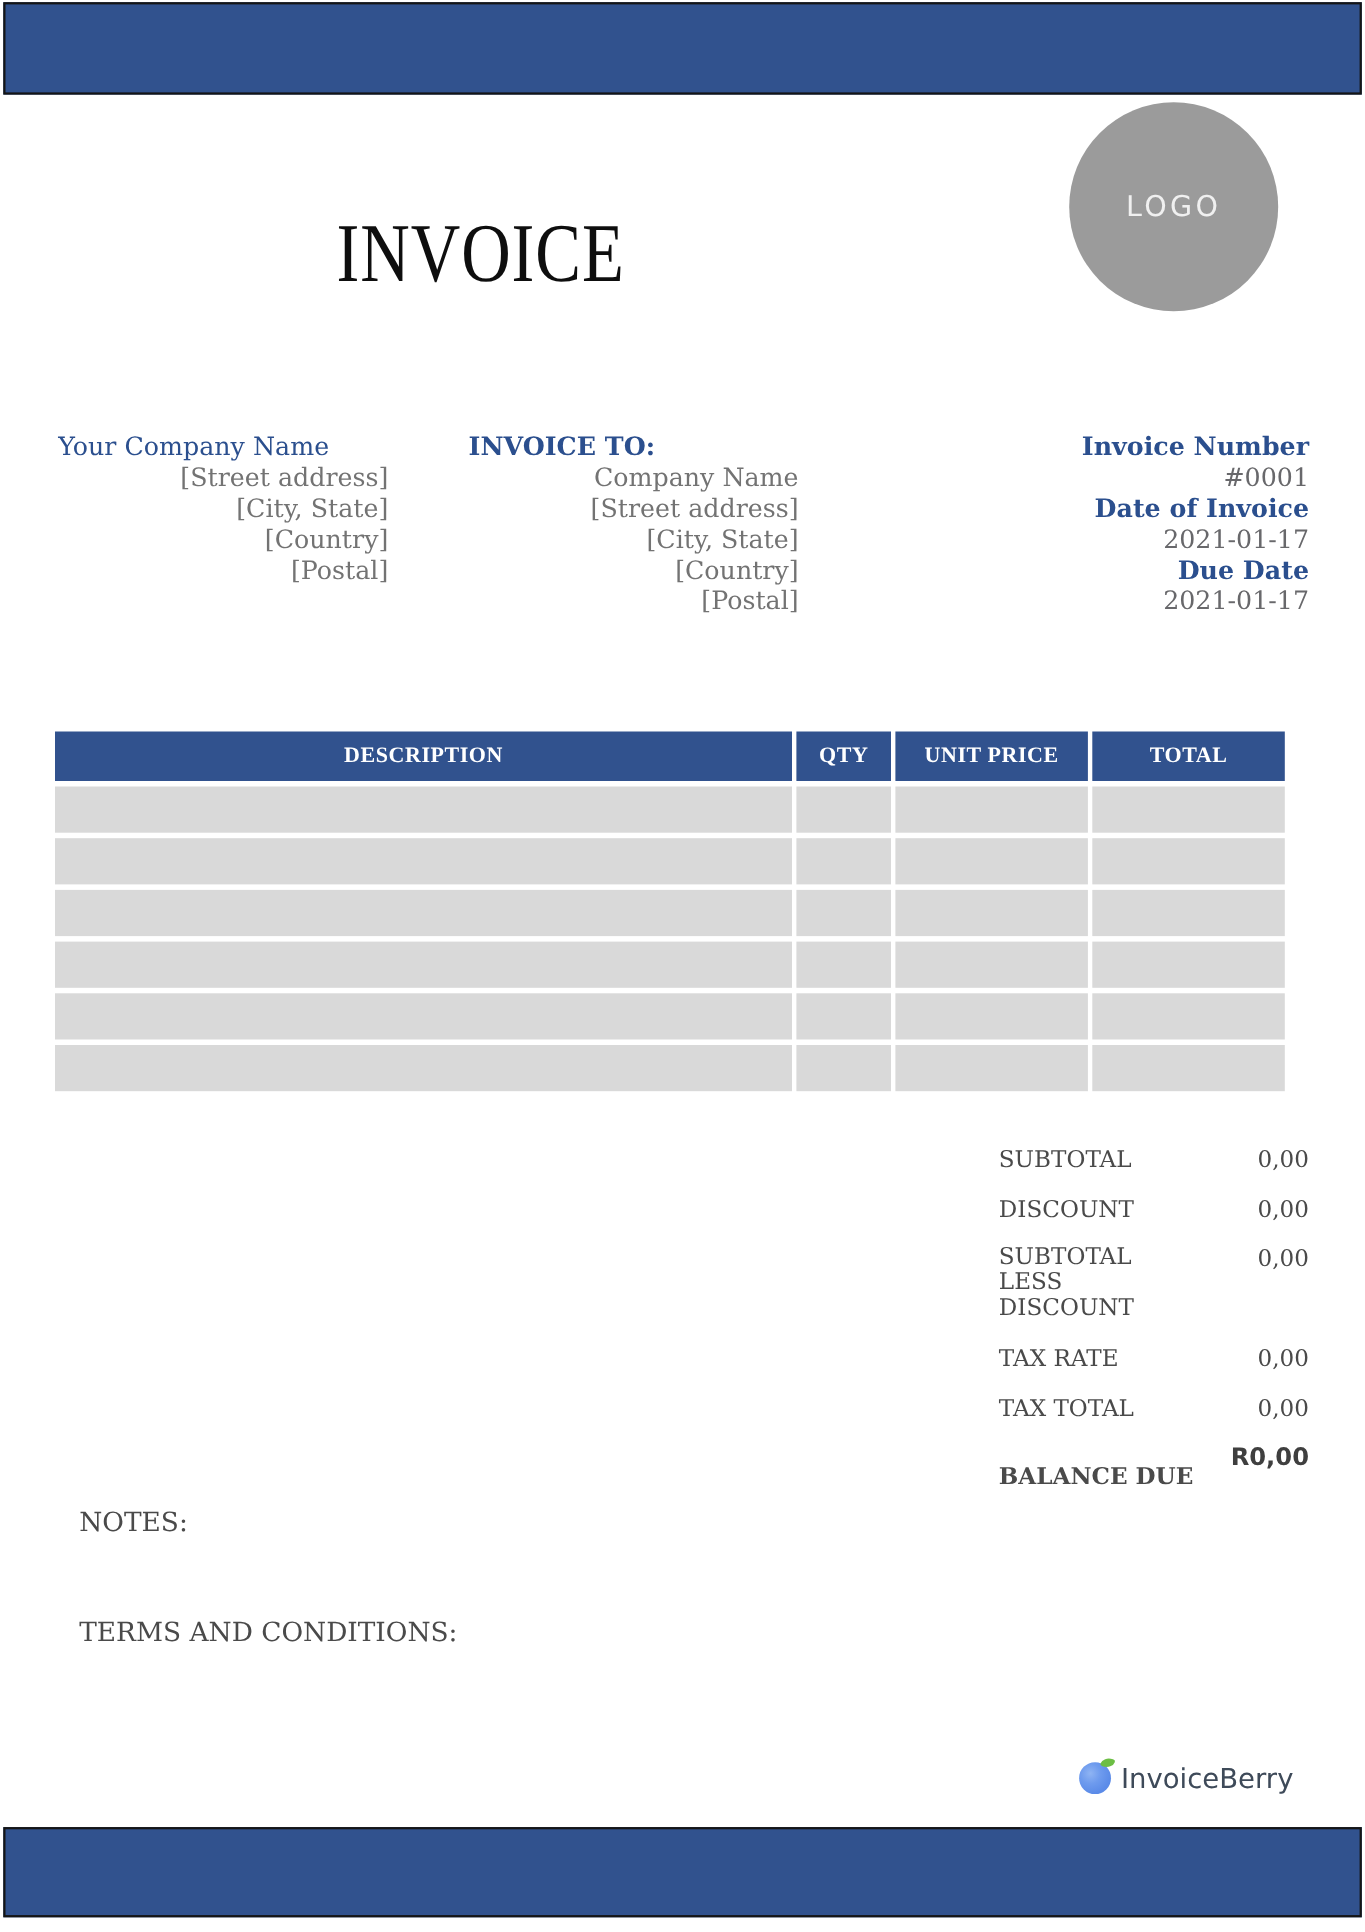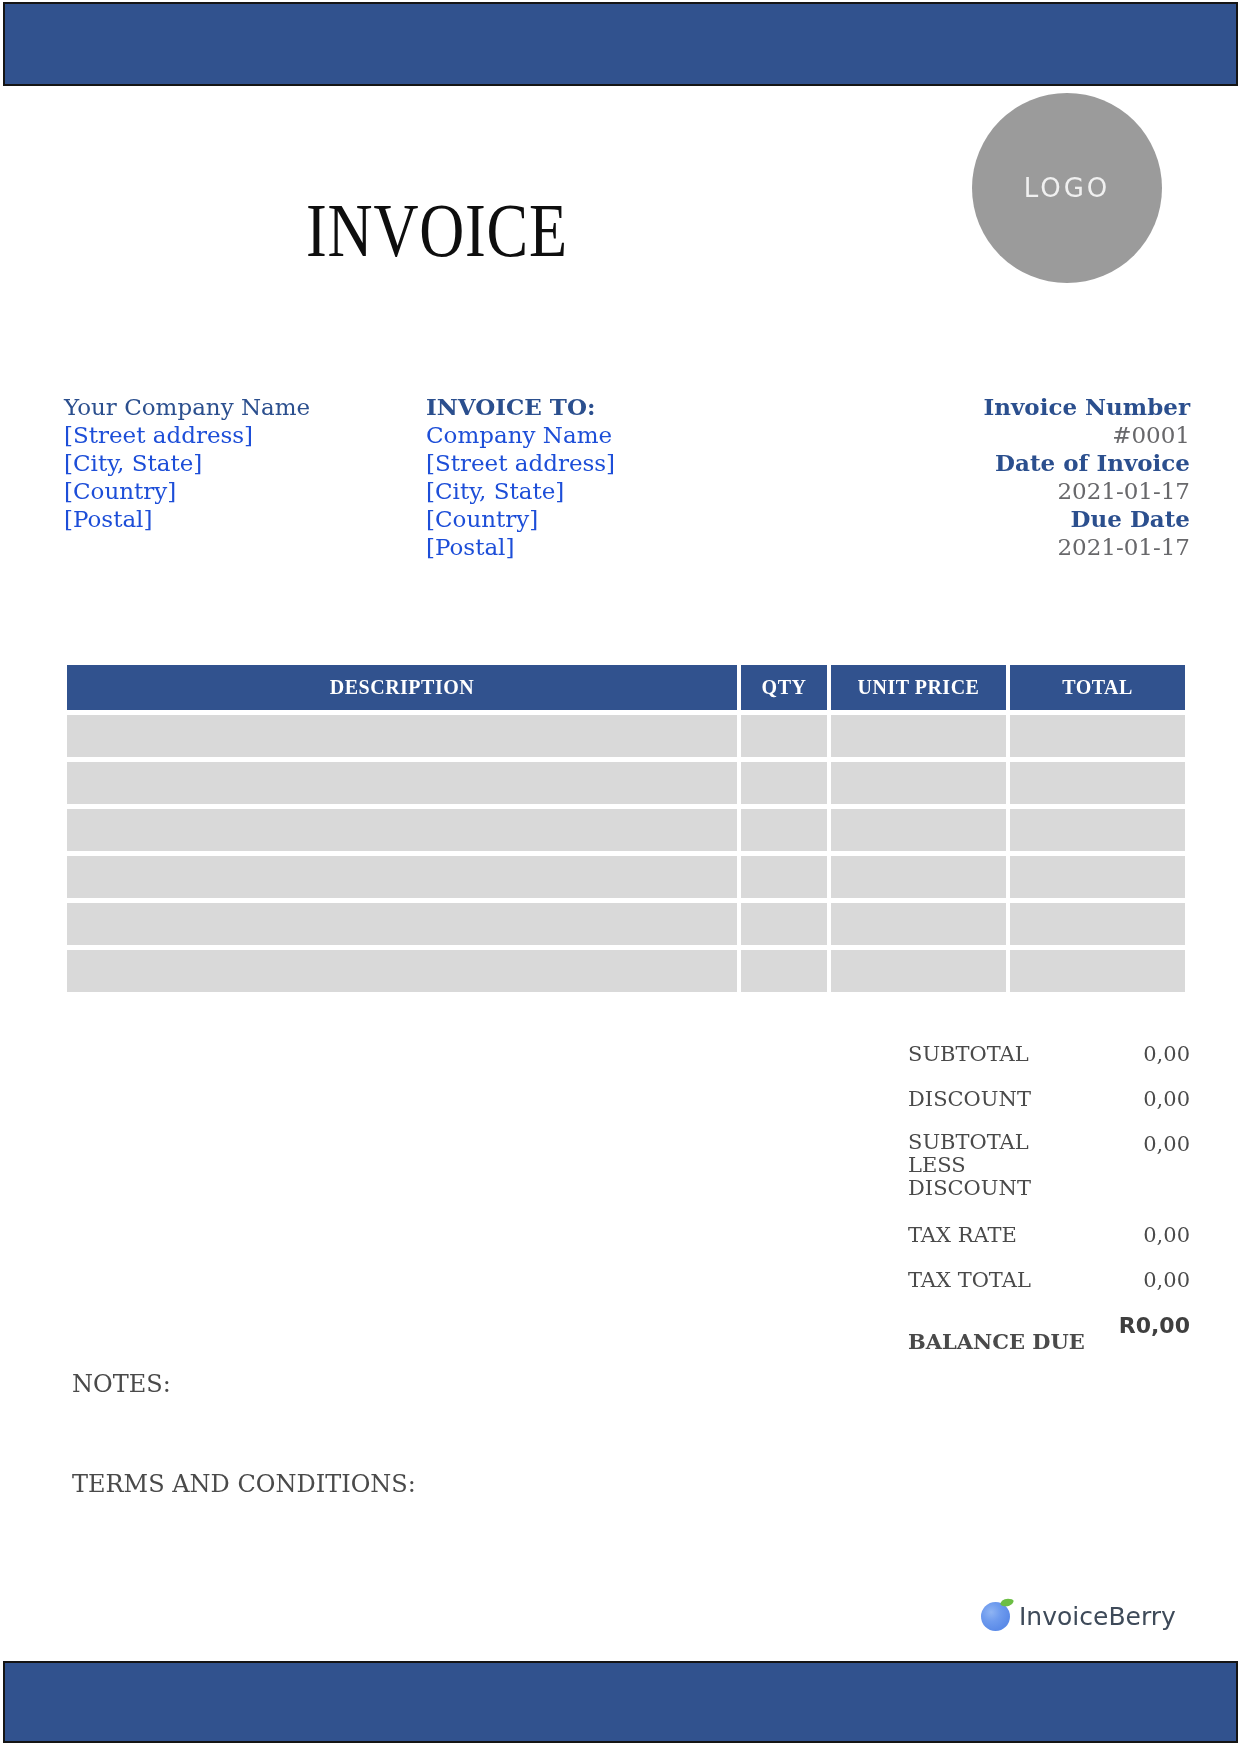--- a/index.html
+++ b/index.html
@@ -38,32 +38,32 @@
     position:absolute; left:972px; top:93px;
     width:190px; height:190px; border-radius:50%;
     background:var(--logo-gray,#9B9B9B);
     display:flex; align-items:center; justify-content:center;
     font-family:"DejaVu Sans", sans-serif;
     font-size:26px; letter-spacing:3px; color:#F0F0F0;
   }
 
   
   .addr { position:absolute; top:393px; font-size:23px; line-height:28px; }
-  .addr-from { left:64px; width:300px; }
+  .addr-from { left:53px; width:300px; }
   .addr-to   { left:426px; width:300px; }
   .addr-meta { left:830px; width:360px; text-align:right; }
   .addr .heading { color:var(--label-blue,#2B4F8E); }
   .addr .heading.bold { font-weight:bold; }
-  .addr .line { color:#1d4ed8; }
+  .addr .line { color:#737373;text-align:right; }
   .meta-label { color:var(--label-blue,#2B4F8E); font-weight:bold; }
   .meta-value { color:#68686B; }
 
   
   .items-table {
-    position:absolute; left:67px; top:665px; width:1122px;
+    position:absolute; left:50px; top:665px; width:1122px;
     display:grid;
     grid-template-columns:670px 86px 175px 175px;
     gap:5px 4px;
   }
   .items-table .cell.head {
     background:var(--accent-blue,#31528E);
     color:#FFFFFF;
     height:45px;
     display:flex; align-items:center; justify-content:center;
     font-family:"Liberation Serif", serif;

